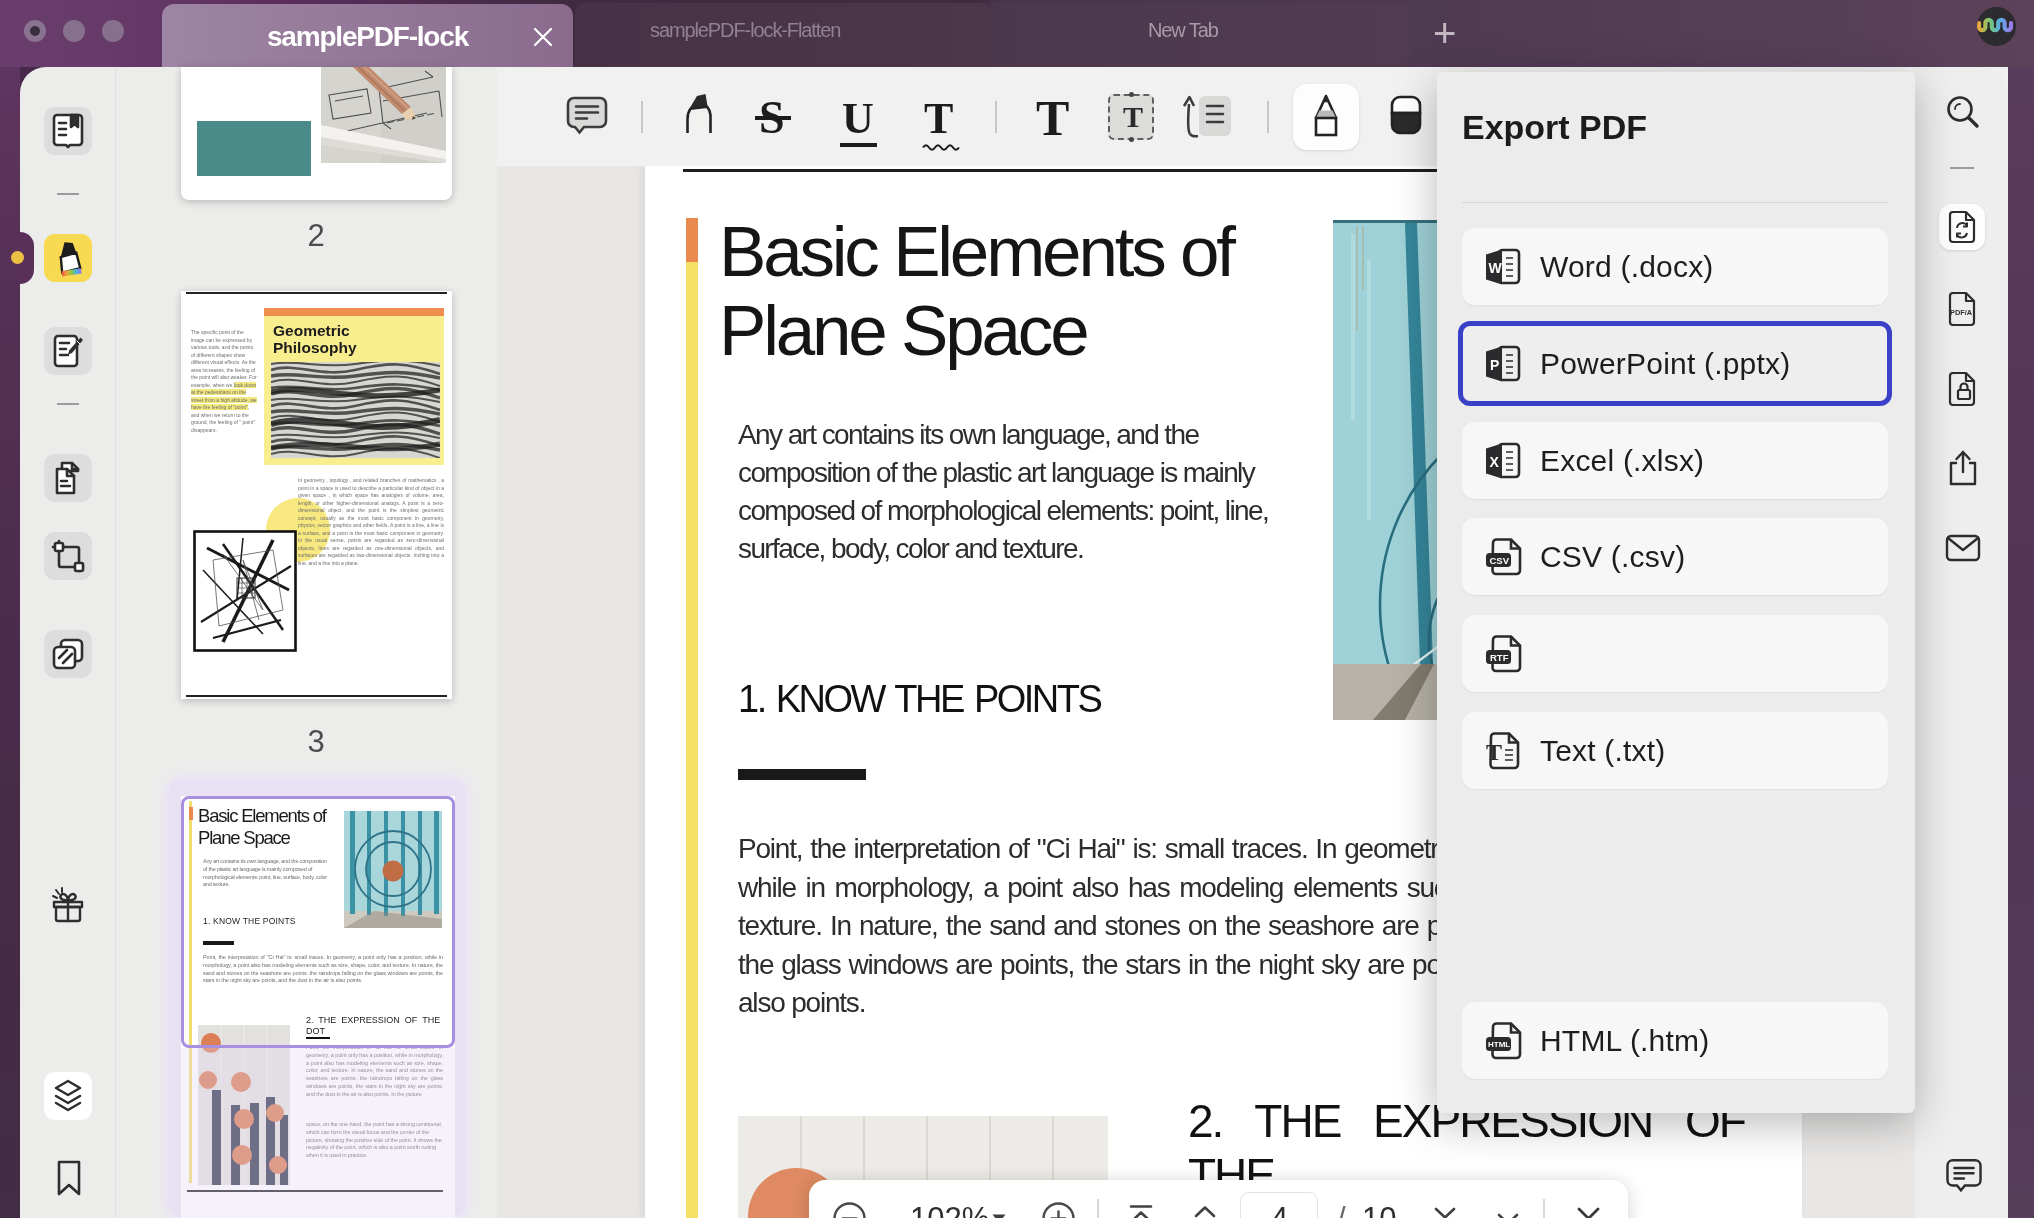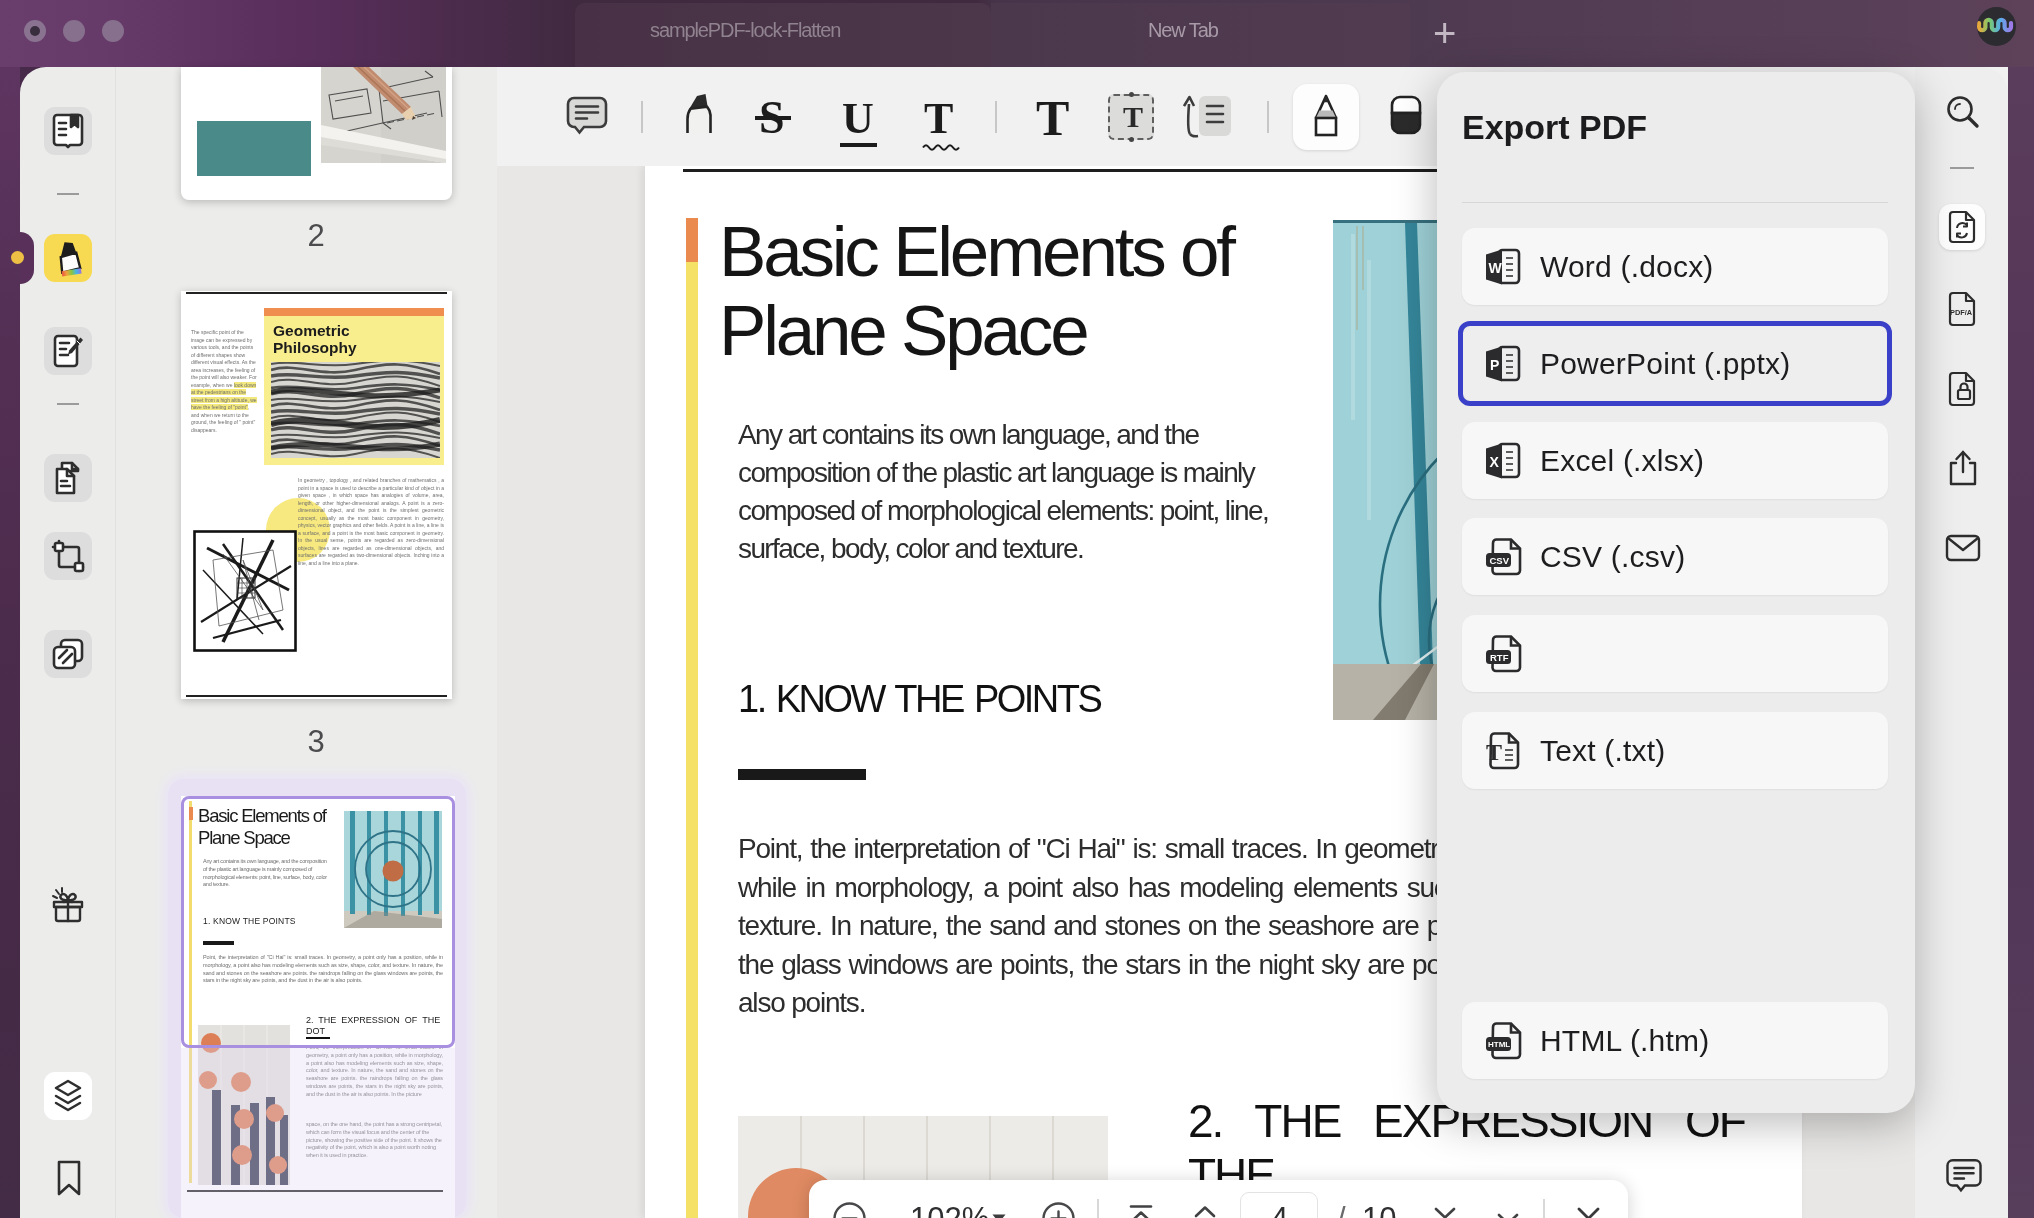--- a/index.html
+++ b/index.html
@@ -31,38 +31,44 @@
 .pnum{width:40px;text-align:center;color:#4c4c4e;font-size:31px}
 
 #toolbar{left:497px;top:67px;width:1511px;height:99px;background:#f2f1f1}
 #viewer{left:497px;top:166px;width:1418px;height:1052px;background:#e8e7e6;overflow:hidden}
 .tsep{width:2px;height:32px;background:#c8c7c7;top:34px}
 
 #rsb{left:1915px;top:67px;width:93px;height:1151px;background:#efeeee;border-radius:0 26px 0 0}
 
 #page{position:absolute;left:148px;top:0;width:1157px;height:1052px;background:#fff;box-shadow:-3px 0 8px rgba(0,0,0,.08)}
 
-#panel{left:1437px;top:72px;width:478px;height:1041px;background:#edecec;border-radius:28px;box-shadow:0 10px 44px rgba(0,0,0,.28)}
+#panel{left:1437px;top:72px;width:478px;height:1041px;background:#edecec;border-radius:6px;box-shadow:0 10px 44px rgba(0,0,0,.28)}
 .item{left:25px;width:426px;height:77px;background:#f8f7f7;border-radius:13px;box-shadow:0 1px 2px rgba(0,0,0,.06)}
 .item .lbl{left:78px;top:22px;font-size:30px;color:#1d1d1f;letter-spacing:.2px}
 .item svg{position:absolute;left:22px;top:18px}
 #pptbox{left:21px;top:249px;width:434px;height:85px;border:5px solid #3a41c8;border-radius:12px}
 
 #btb{left:809px;top:1180px;width:819px;height:90px;background:#ffffff;border-radius:16px 16px 0 0;box-shadow:0 2px 18px rgba(0,0,0,.18)}
 .btxt{font-size:31px;color:#2f2f31}
 </style></head>
 <body>
 <div id="c">
   <div class="abs" id="topbar"></div>
   <div class="abs" id="tab2"></div>
   <div class="abs" id="tabn"></div>
   <div class="abs tl" style="left:24px;background:#8a7390"></div>
   <div class="abs" style="left:30px;top:26px;width:10px;height:10px;border-radius:50%;background:#392e3d"></div>
   <div class="abs tl" style="left:63px;background:#87708d"></div>
   <div class="abs tl" style="left:102px;background:#87708d"></div>
+  <div class="abs" id="tab1">
+      <div class="abs t">samplePDF-lock</div>
+      <svg class="abs" style="left:369px;top:21px" width="24" height="24" viewBox="0 0 24 24" stroke="#fff" stroke-width="2.2" stroke-linecap="round">
+        <path d="M4 4 L20 20 M20 4 L4 20"></path>
+      </svg>
+    </div>
   <div class="abs tabtxt" style="left:650px;color:#90838f">samplePDF-lock-Flatten</div>
   <div class="abs tabtxt" style="left:1148px;color:#a89aa7">New Tab</div>
   <div class="abs" style="left:1433px;top:11px;font-size:40px;font-weight:300;color:#c3b7c4">+</div>
   <div class="abs" style="left:1977px;top:7px;width:39px;height:39px;border-radius:50%;background:#2c2b30;overflow:hidden">
     <svg width="39" height="39" viewBox="0 0 39 39">
         <defs>
           <linearGradient id="rb" x1="0" y1="0" x2="1" y2="0">
             <stop offset="0" stop-color="#e9a93d"></stop>
             <stop offset=".33" stop-color="#79c96e"></stop>
             <stop offset=".66" stop-color="#56aee8"></stop>

